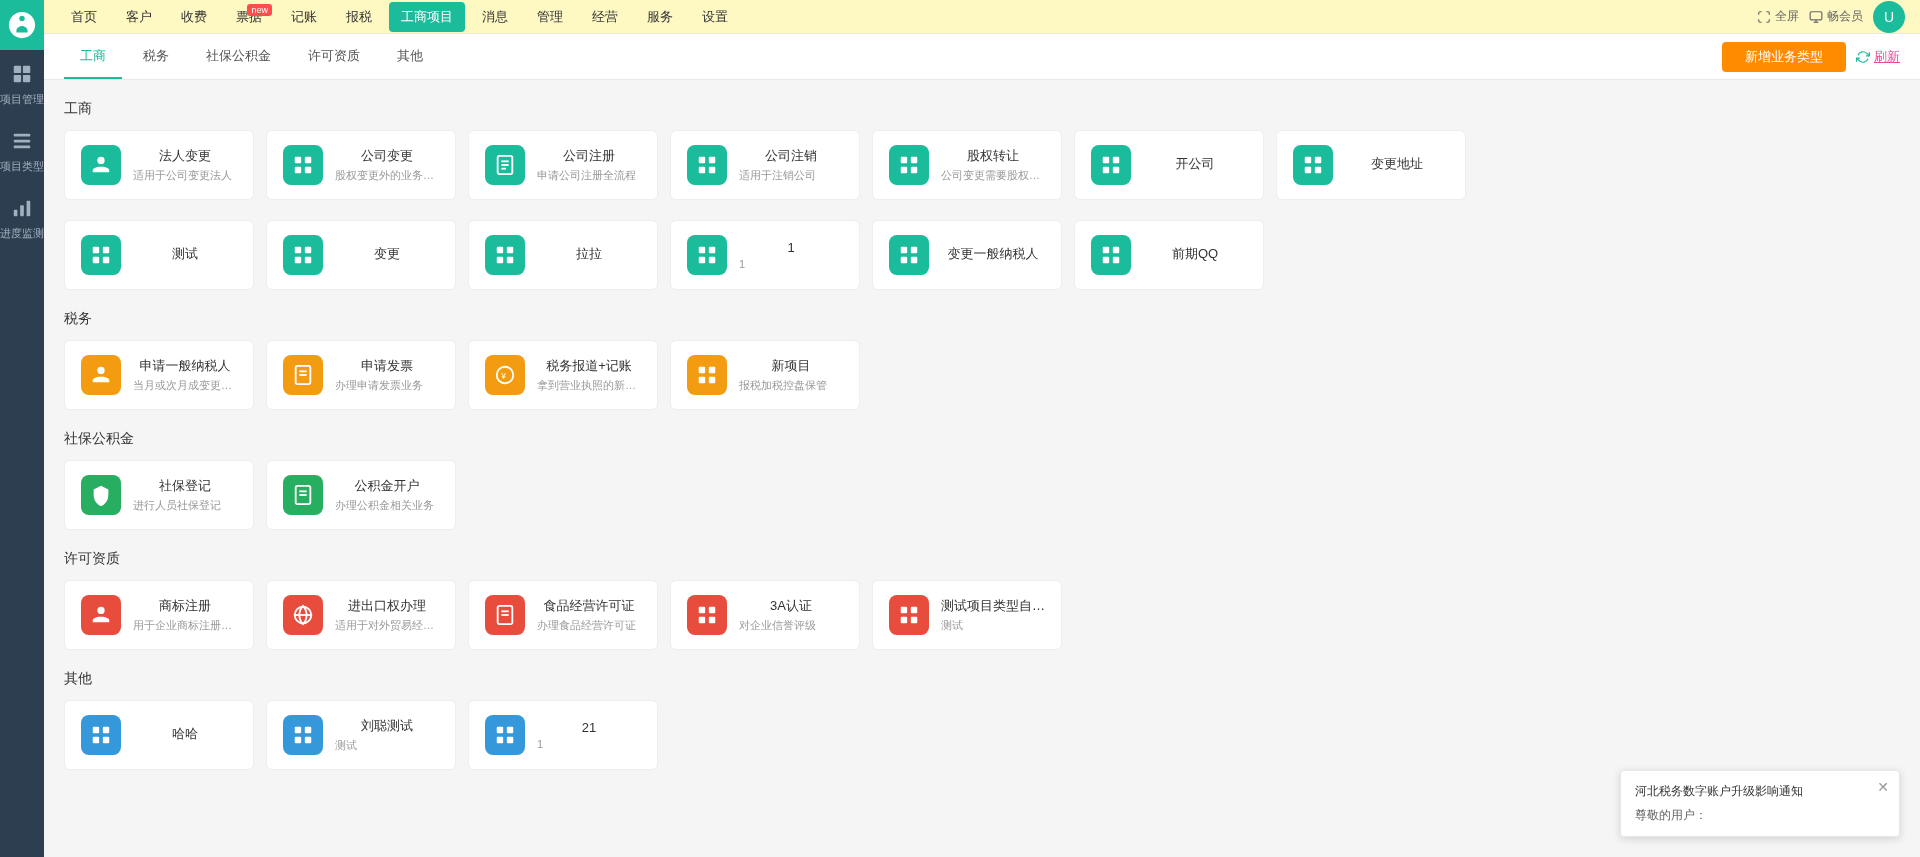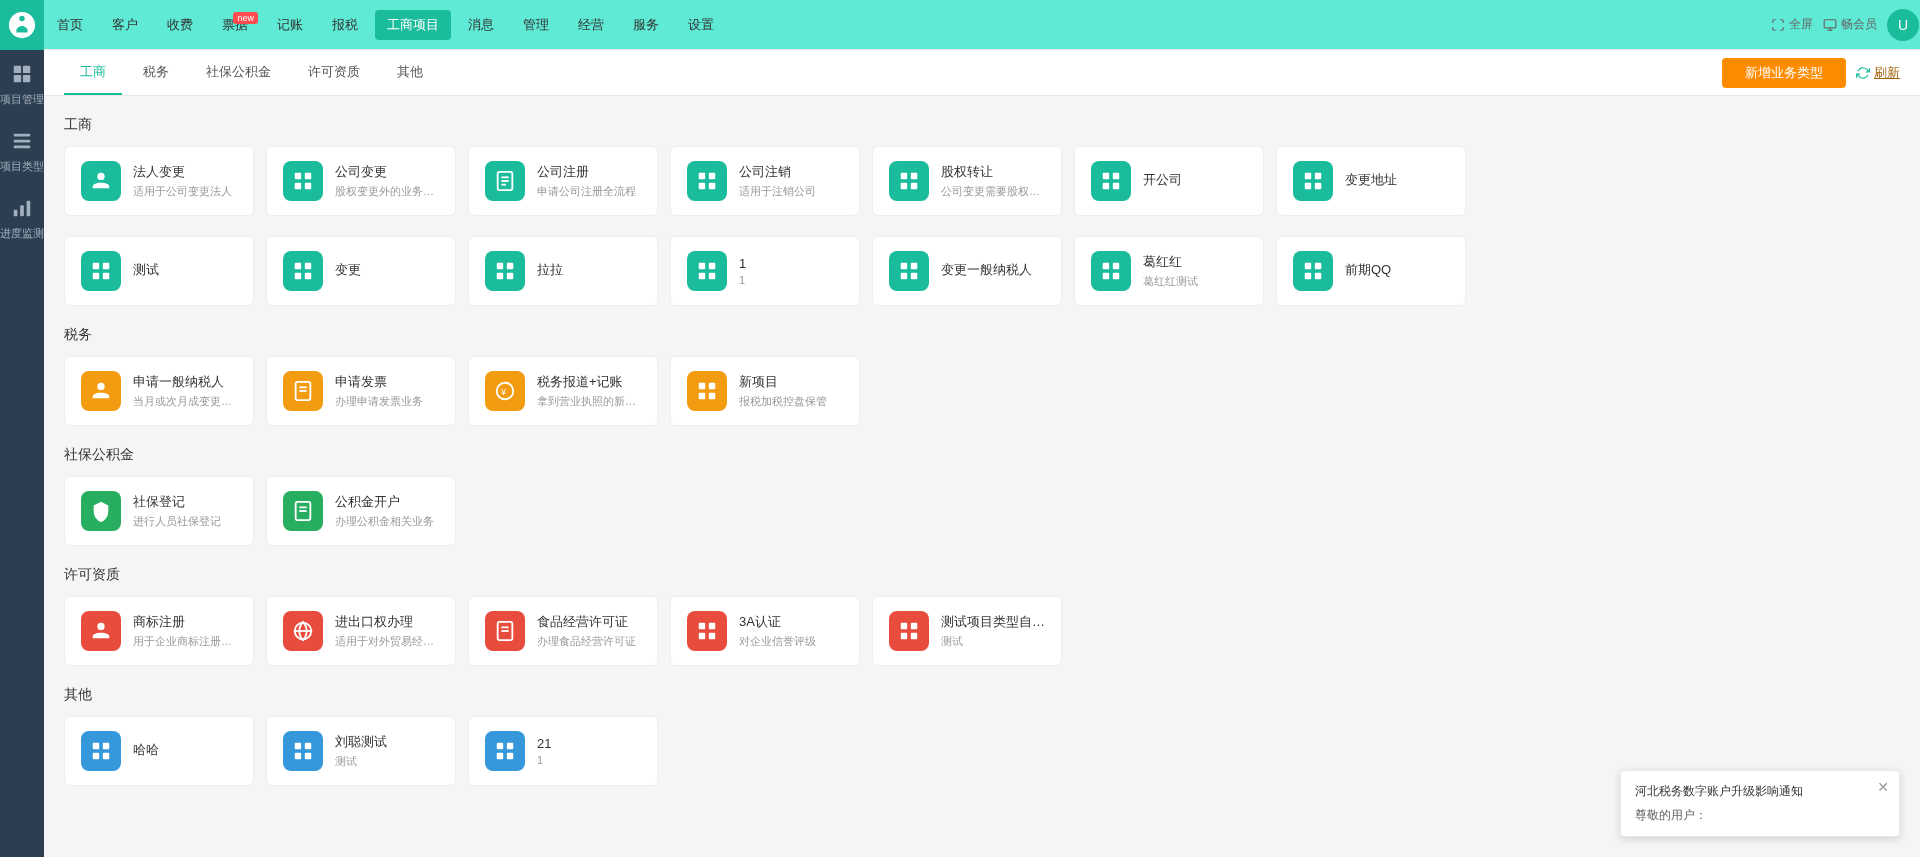--- a/index.html
+++ b/index.html
@@ -47,25 +47,25 @@
     
     .main-area {
       flex: 1;
       display: flex;
       flex-direction: column;
       overflow: hidden;
     }
 
     
     .topnav {
-      background: #5eead4;
-      height: 50px;
-      display: flex;
-      align-items: center;
-      padding: 0 1px;
+      background: #fef9c3;
+      height: 34px;
+      display: flex;
+      align-items: center;
+      padding: 0 15px;
       border-bottom: 1px solid #e8e8e8;
       flex-shrink: 0;
       gap: 5px;
     }
     .topnav-item {
       padding: 6px 12px;
       cursor: pointer;
       color: #333;
       font-size: 13px;
       border-radius: 3px;
@@ -161,21 +161,21 @@
       border: none;
       padding: 6px 23px;
       border-radius: 4px;
       cursor: pointer;
       font-size: 13px;
     }
     .btn-refresh {
       background: none;
       border: none;
       cursor: pointer;
-      color: #a16207;
+      color: #ec4899;
       font-size: 13px;
       display: flex;
       align-items: center;
       gap: 4px;
       text-decoration: underline;
     }
 
     
     .page-content {
       padding: 20px;
@@ -223,20 +223,21 @@
     }
 
     .card-text { flex: 1; min-width: 0; }
     .card-title {
       font-size: 13px;
       color: #333;
       font-weight: 500;
       white-space: nowrap;
       overflow: hidden;
       text-overflow: ellipsis;
+      text-align: center;
     }
     .card-desc {
       font-size: 11px;
       color: #999;
       margin-top: 3px;
       white-space: nowrap;
       overflow: hidden;
       text-overflow: ellipsis;
     }
 
@@ -558,34 +559,20 @@
           <div class="card">
             <div class="card-icon ic-teal">
               <svg width="22" height="22" viewBox="0 0 24 24" fill="white">
                   <rect x="3" y="3" width="7" height="7" rx="1"></rect>
                   <rect x="14" y="3" width="7" height="7" rx="1"></rect>
                   <rect x="3" y="14" width="7" height="7" rx="1"></rect>
                   <rect x="14" y="14" width="7" height="7" rx="1"></rect>
                 </svg>
             </div>
             <div class="card-text">
-              <div class="card-title">葛红红</div>
-              <div class="card-desc">葛红红测试</div>
-            </div>
-          </div>
-          <div class="card">
-            <div class="card-icon ic-teal">
-              <svg width="22" height="22" viewBox="0 0 24 24" fill="white">
-                  <rect x="3" y="3" width="7" height="7" rx="1"></rect>
-                  <rect x="14" y="3" width="7" height="7" rx="1"></rect>
-                  <rect x="3" y="14" width="7" height="7" rx="1"></rect>
-                  <rect x="14" y="14" width="7" height="7" rx="1"></rect>
-                </svg>
-            </div>
-            <div class="card-text">
               <div class="card-title">前期QQ</div>
               <div class="card-desc"></div>
             </div>
           </div>
         </div>
 
         <div class="section-title">税务</div>
         <div class="cards-grid">
           <div class="card">
             <div class="card-icon ic-orange">

